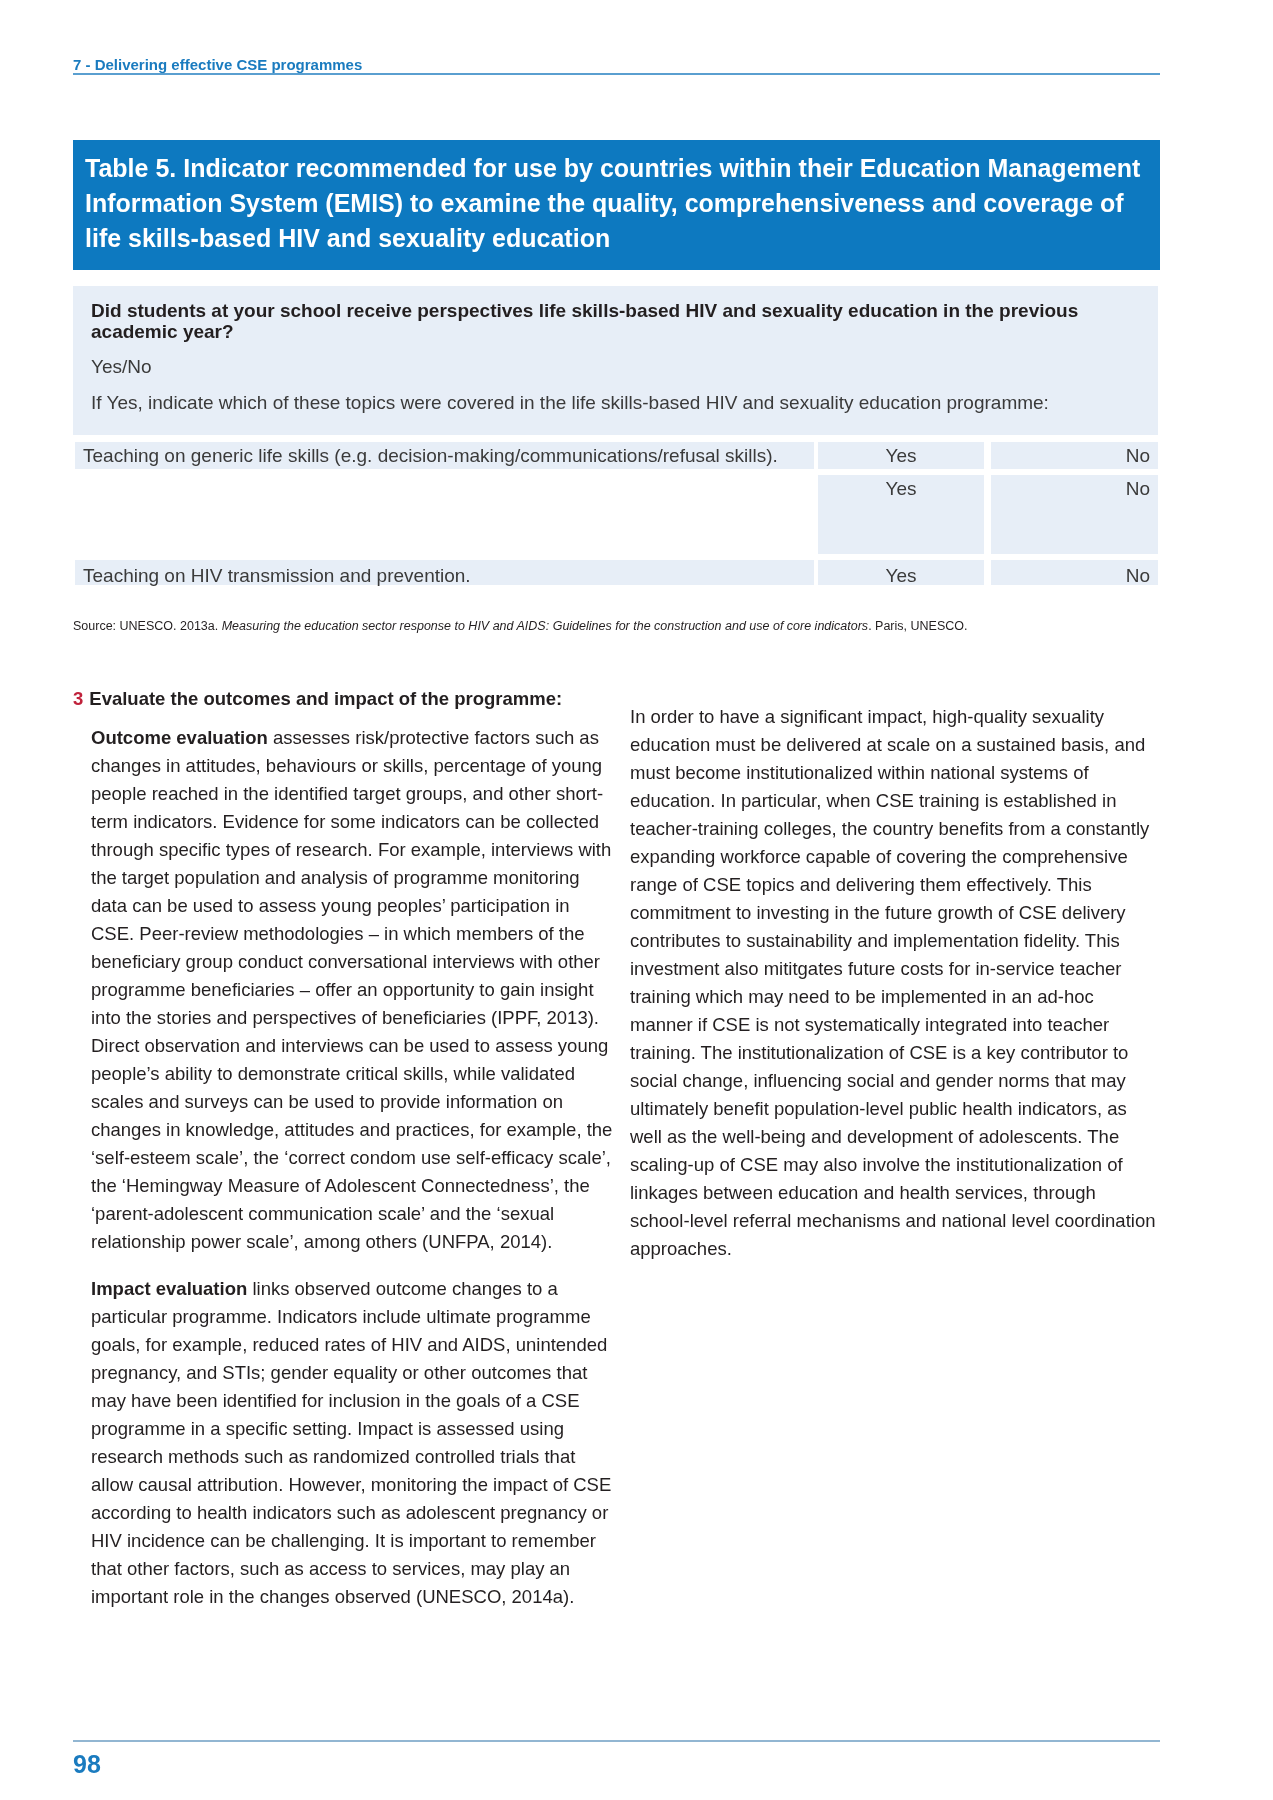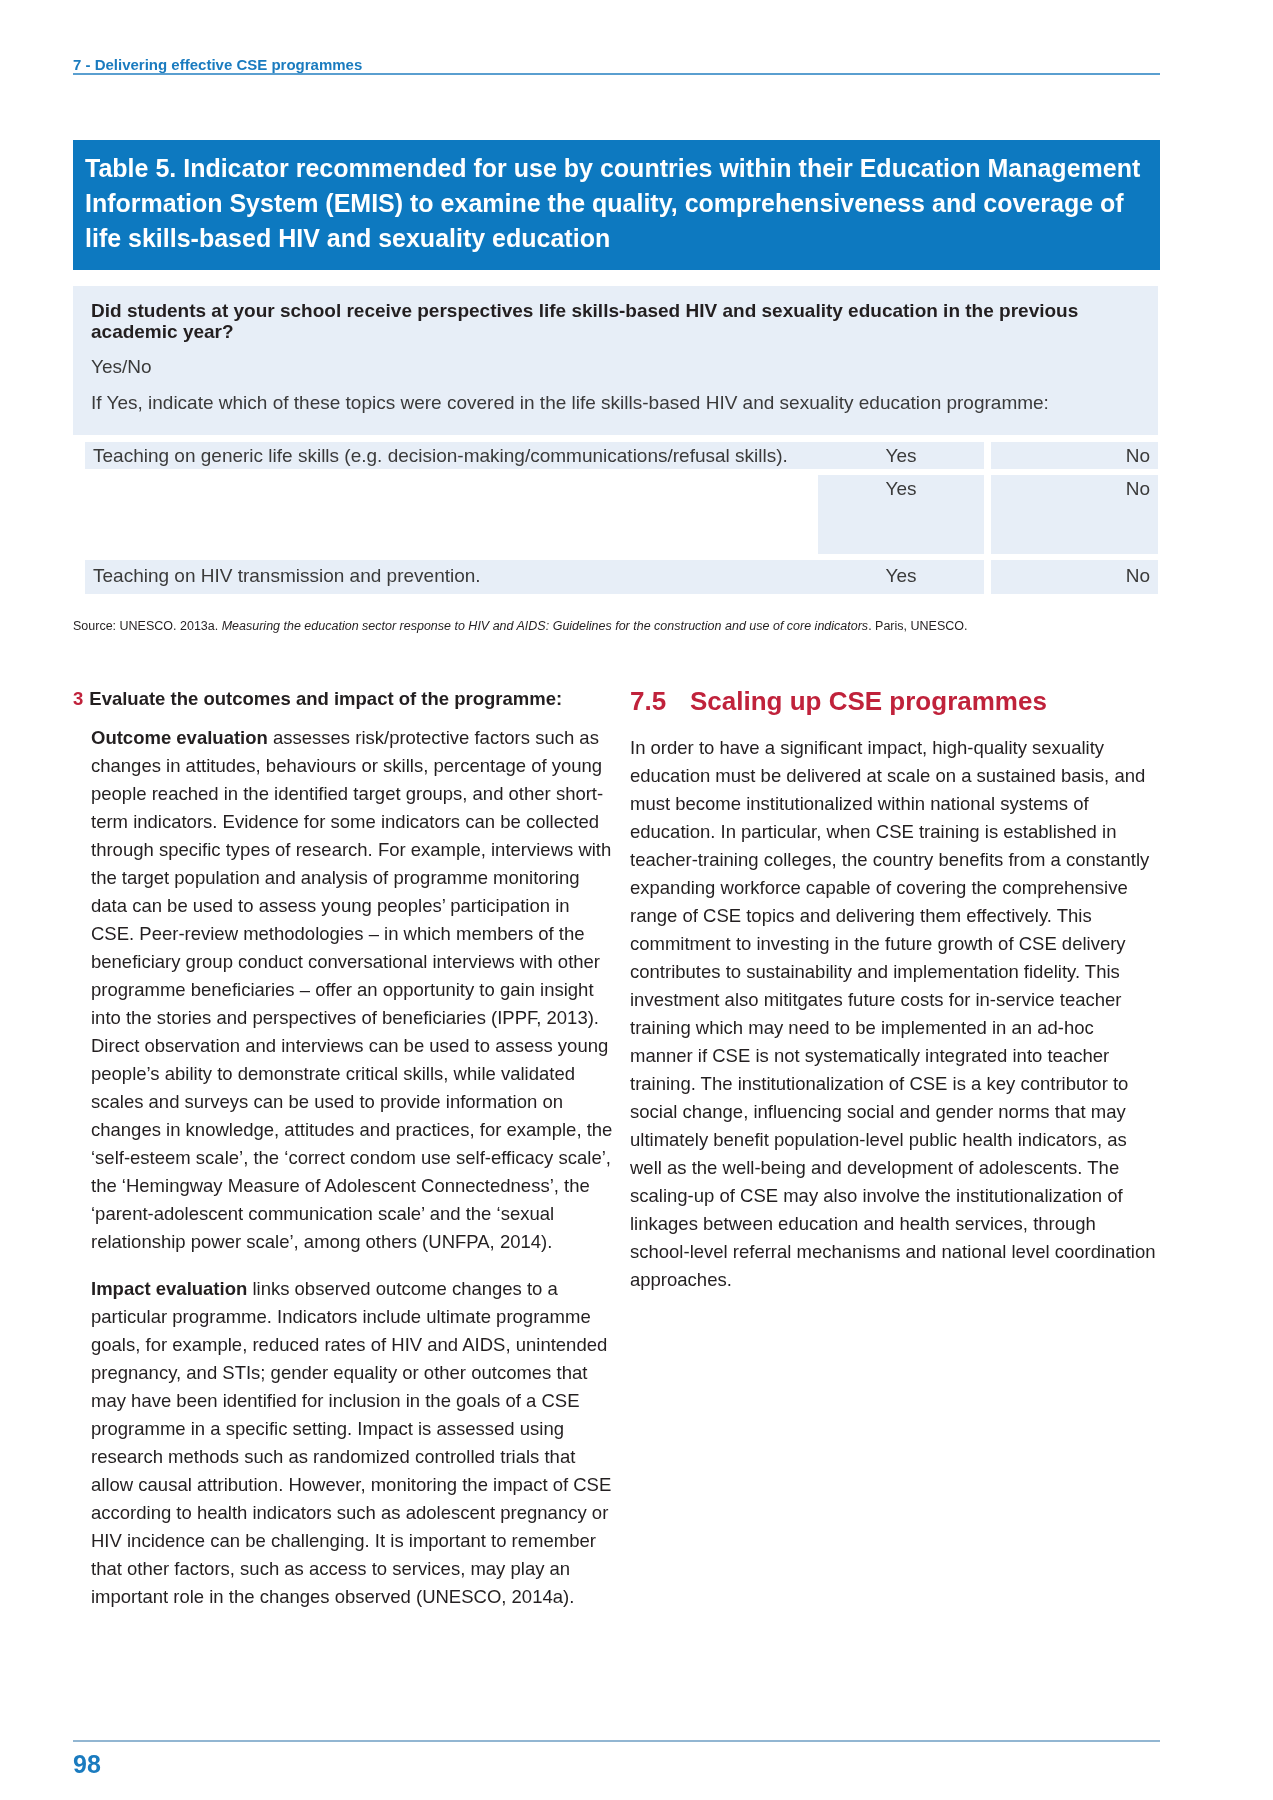--- a/index.html
+++ b/index.html
@@ -13,21 +13,21 @@
                  background: #0d79c0; box-sizing: border-box; padding: 11px 12px;
                  color: #ffffff; font-weight: bold; font-size: 25px; line-height: 35px; }
   .q-block { position: absolute; left: 73px; top: 286px; width: 1085px; height: 149px;
              background: #e7eef7; box-sizing: border-box; padding: 14px 18px; }
   .q-text { font-weight: bold; font-size: 19px; line-height: 21px; color: #231f20; }
   .q-answers { font-size: 19px; margin-top: 14px; color: #3a3a3a; }
   .q-followup { font-size: 19px; margin-top: 14px; color: #3a3a3a; }
   .trow { position: absolute; left: 73px; width: 1085px; }
   .cell { position: absolute; top: 0; bottom: 0; background: #e7eef7; box-sizing: border-box;
           font-size: 19px; line-height: 25px; color: #3a3a3a; padding: 1px 8px; }
-  .cell.topic { left: 12px; width: 739px; }
+  .cell.topic { left: 2px; width: 739px; }
   .cell.yes { left: 745px; width: 166px; text-align: center; }
   .cell.no { left: 918px; width: 167px; text-align: right; }
   .source { position: absolute; left: 73px; top: 619px; font-size: 12.5px; color: #231f20; }
   .source i { font-style: italic; }
   .col-left { position: absolute; left: 73px; top: 688px; width: 540px; }
   .col-right { position: absolute; left: 630px; top: 686px; width: 530px; }
   .step-head { font-weight: bold; font-size: 18.5px; }
   .step-num { color: #c0223b; margin-right: 6px; }
   .para { font-size: 18.5px; line-height: 28px; color: #231f20; margin-left: 18px; }
   .para b { font-weight: bold; }
@@ -54,39 +54,36 @@
 
 <div class="trow" style="top:442px;height:27px;">
   <div class="cell topic">Teaching on generic life skills (e.g. decision-making/communications/refusal skills).</div>
   <div class="cell yes">Yes</div>
   <div class="cell no">No</div>
 </div>
 <div class="trow" style="top:475px;height:79px;">
   <div class="cell yes">Yes</div>
   <div class="cell no">No</div>
 </div>
-<div class="trow" style="top:560px;height:34px;">
+<div class="trow" style="top:560px;height:25px;">
   <div class="cell topic" style="padding-top:3px;">Teaching on HIV transmission and prevention.</div>
   <div class="cell yes" style="padding-top:3px;">Yes</div>
   <div class="cell no" style="padding-top:3px;">No</div>
 </div>
 
 <div class="source">
   <span>Source: UNESCO. 2013a. </span><i>Measuring the education sector response to HIV and AIDS: Guidelines for the construction and use of core indicators</i><span>. Paris, UNESCO.</span>
 </div>
 
 <div class="col-left">
   <div class="step-head">
     <span class="step-num">3</span><span>Evaluate the outcomes and impact of the programme:</span>
   </div>
   <p class="para first"><b>Outcome evaluation</b><span> assesses risk/protective factors such as changes in attitudes, behaviours or skills, percentage of young people reached in the identified target groups, and other short-term indicators. Evidence for some indicators can be collected through specific types of research. For example, interviews with the target population and analysis of programme monitoring data can be used to assess young peoples’ participation in CSE. Peer-review methodologies – in which members of the beneficiary group conduct conversational interviews with other programme beneficiaries – offer an opportunity to gain insight into the stories and perspectives of beneficiaries (IPPF, 2013). Direct observation and interviews can be used to assess young people’s ability to demonstrate critical skills, while validated scales and surveys can be used to provide information on changes in knowledge, attitudes and practices, for example, the ‘self-esteem scale’, the ‘correct condom use self-efficacy scale’, the ‘Hemingway Measure of Adolescent Connectedness’, the ‘parent-adolescent communication scale’ and the ‘sexual relationship power scale’, among others (UNFPA, 2014).</span></p>
   <p class="para second"><b>Impact evaluation</b><span> links observed outcome changes to a particular programme. Indicators include ultimate programme goals, for example, reduced rates of HIV and AIDS, unintended pregnancy, and STIs; gender equality or other outcomes that may have been identified for inclusion in the goals of a CSE programme in a specific setting. Impact is assessed using research methods such as randomized controlled trials that allow causal attribution. However, monitoring the impact of CSE according to health indicators such as adolescent pregnancy or HIV incidence can be challenging. It is important to remember that other factors, such as access to services, may play an important role in the changes observed (UNESCO, 2014a).</span></p>
 </div>
 
 <div class="col-right">
-  <div class="section-head">
-    <span class="section-num">7.5</span><span>Scaling up CSE programmes</span>
-  </div>
   <p class="rpara">In order to have a significant impact, high-quality sexuality education must be delivered at scale on a sustained basis, and must become institutionalized within national systems of education. In particular, when CSE training is established in teacher-training colleges, the country benefits from a constantly expanding workforce capable of covering the comprehensive range of CSE topics and delivering them effectively. This commitment to investing in the future growth of CSE delivery contributes to sustainability and implementation fidelity. This investment also mititgates future costs for in-service teacher training which may need to be implemented in an ad-hoc manner if CSE is not systematically integrated into teacher training. The institutionalization of CSE is a key contributor to social change, influencing social and gender norms that may ultimately benefit population-level public health indicators, as well as the well-being and development of adolescents. The scaling-up of CSE may also involve the institutionalization of linkages between education and health services, through school-level referral mechanisms and national level coordination approaches.</p>
 </div>
 
 <div class="rule bottom"></div>
 <div class="page-num">98</div>
 
 </body></html>

